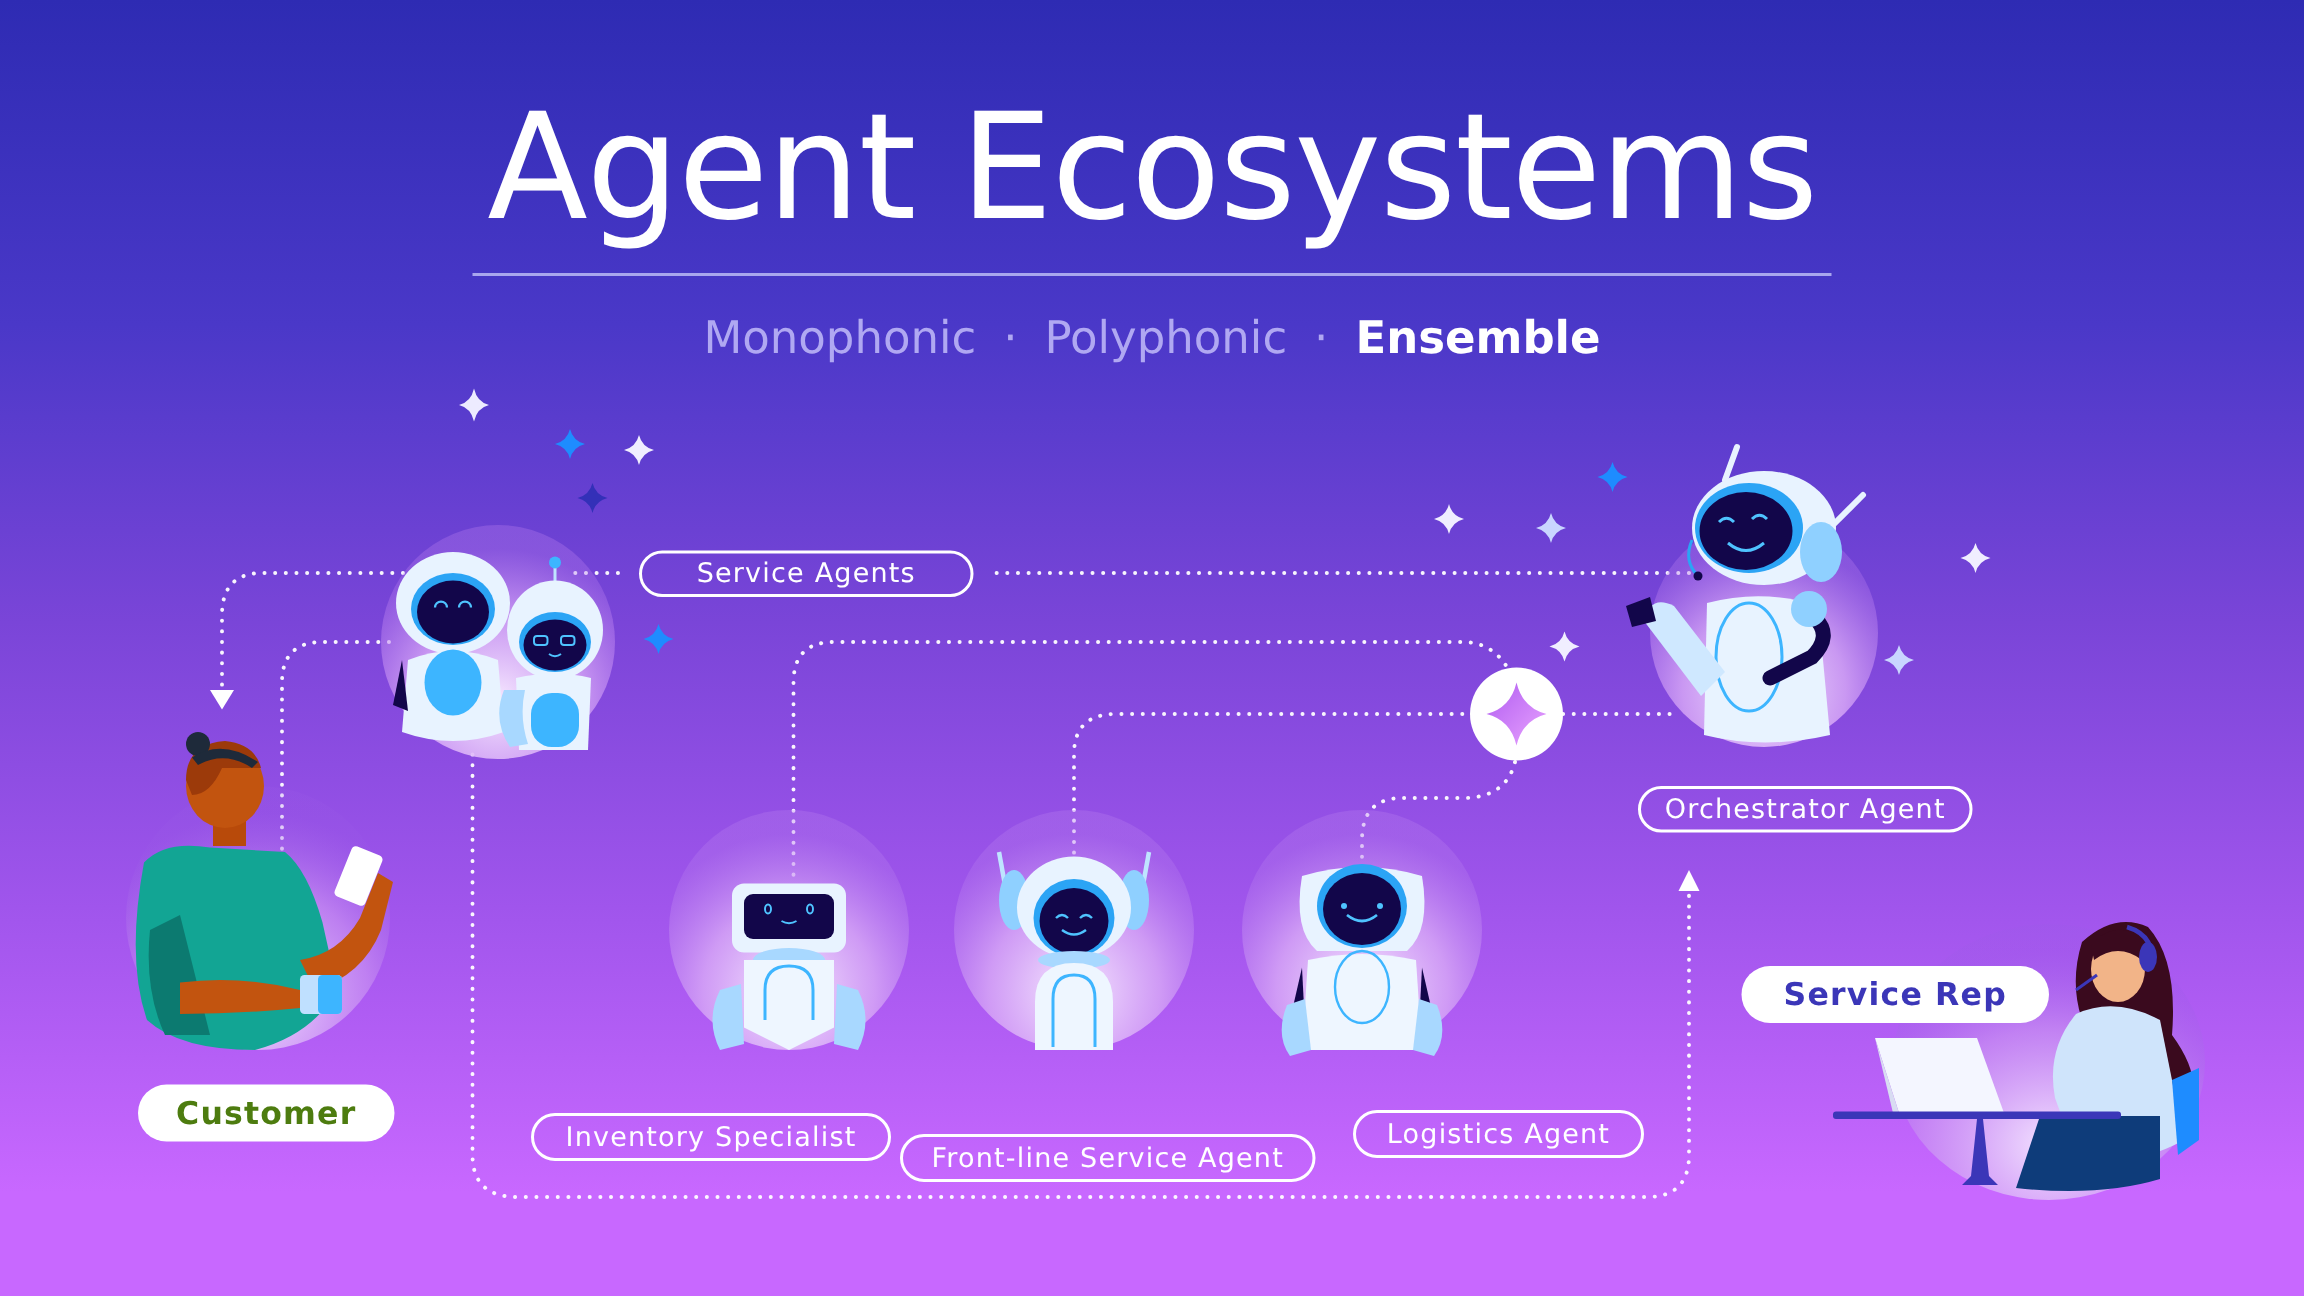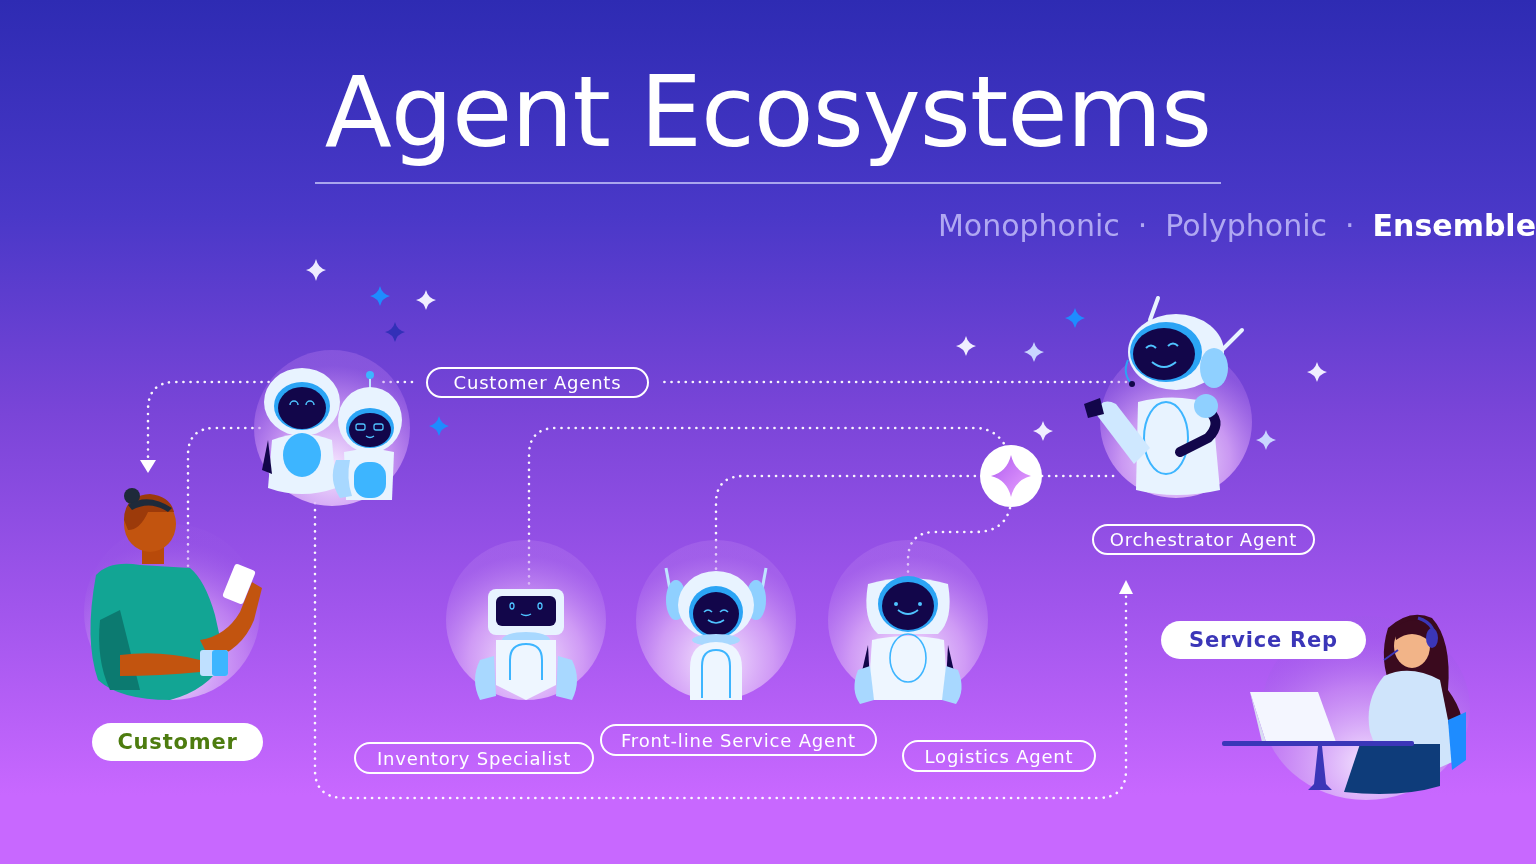--- a/index.html
+++ b/index.html
@@ -15,21 +15,21 @@
     font-family: "DejaVu Sans", sans-serif;
     font-size: 98px; font-weight: normal; letter-spacing: -1px;
     line-height: 120px;
   }
   .divider {
     position: absolute; left: 315px; top: 182px; width: 906px; height: 2px;
     background: #A9A6EE;
   }
   .subtitle {
     position: absolute; left: 0; width: 1536px; top: 204px;
-    text-align: right; font-size: 30px; line-height: 44px;
+    text-align: center; font-size: 30px; line-height: 44px;
     font-family: "DejaVu Sans", sans-serif;
   }
   .subtitle .mode { color: #B0A8F2; }
   .subtitle .mode.active { color: #FFFFFF; font-weight: bold; }
   .subtitle .sep { color: #B0A8F2; padding: 0 18px; }
   svg.art { position: absolute; left: 0; top: 0; }
   .pill {
     position: absolute; display: flex; align-items: center; justify-content: center;
     border: 2px solid #FFFFFF; border-radius: 20px;
     color: #FFFFFF; font-size: 18px; letter-spacing: 0.8px;
@@ -238,25 +238,25 @@
     <path d="M1360 744 H1440 V786 Q1400 798 1344 792Z" fill="#0E3C7A"></path>
     <path d="M1448 720 L1466 712 L1466 760 L1452 770Z" fill="#1E8CFF"></path>
 
     <path d="M1250 692 L1318 692 L1336 742 L1266 742Z" fill="#F4F6FF"></path>
     <path d="M1250 692 L1266 742 L1262 742Z" fill="#D8DCF2"></path>
     <rect x="1222" y="741" width="192" height="5" rx="2" fill="#3B36B8"></rect>
     <path d="M1318 746 L1314 784 L1308 790 H1332 L1326 784 L1322 746Z" fill="#3B36B8"></path>
   </g>
 </svg>
 
-<div class="pill" style="left:426px; top:367px; width:223px; height:31px;">Customer Agents</div>
+<div class="pill" style="left:426px; top:367px; width:223px; height:31px;">Service Agents</div>
 
 <div class="pill" style="left:1092px; top:524px; width:223px; height:31px;">Orchestrator Agent</div>
 
 <div class="pill" style="left:354px; top:742px; width:240px; height:32px;">Inventory Specialist</div>
 
-<div class="pill" style="left:600px; top:724px; width:277px; height:32px;">Front-line Service Agent</div>
+<div class="pill" style="left:600px; top:756px; width:277px; height:32px;">Front-line Service Agent</div>
 
 <div class="pill" style="left:902px; top:740px; width:194px; height:32px;">Logistics Agent</div>
 
 <div class="pill solid" style="left:92px; top:723px; width:171px; height:38px; color:#4d7c0f;">Customer</div>
 
-<div class="pill solid" style="left:1161px; top:621px; width:205px; height:38px; color:#3B36B8;">Service Rep</div>
+<div class="pill solid" style="left:1161px; top:644px; width:205px; height:38px; color:#3B36B8;">Service Rep</div>
 
 </body></html>

